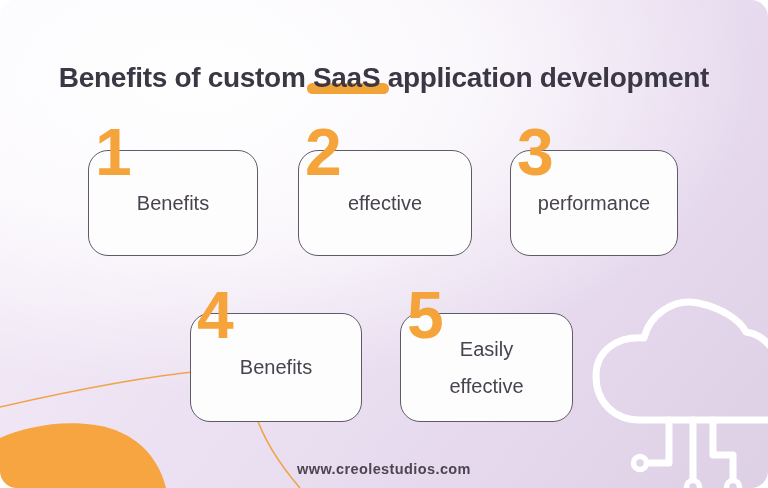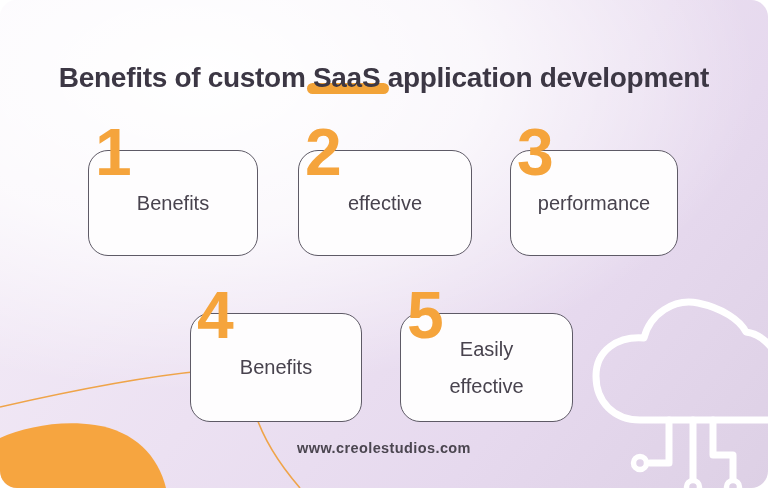--- a/index.html
+++ b/index.html
@@ -44,21 +44,21 @@
   .card{
     width:100%;height:100%;box-sizing:border-box;
     background:#fefdfe;
     border:1.5px solid #5e5a66;border-radius:20px;
     display:flex;flex-direction:column;align-items:center;justify-content:center;
     font-size:20px;line-height:37px;color:#48434e;text-align:center;
   }
 
   
   .footer{
-    position:absolute;left:0;right:0;top:440px;z-index:2;
+    position:absolute;left:0;right:0;top:461px;z-index:2;
     text-align:center;font-size:14.5px;font-weight:bold;
     letter-spacing:.4px;color:#4b4650;
   }
 </style>
 </head>
 <body>
 
 <div class="canvas">
 
   <svg class="curve-svg" width="768" height="488" viewBox="0 0 768 488" aria-hidden="true">

